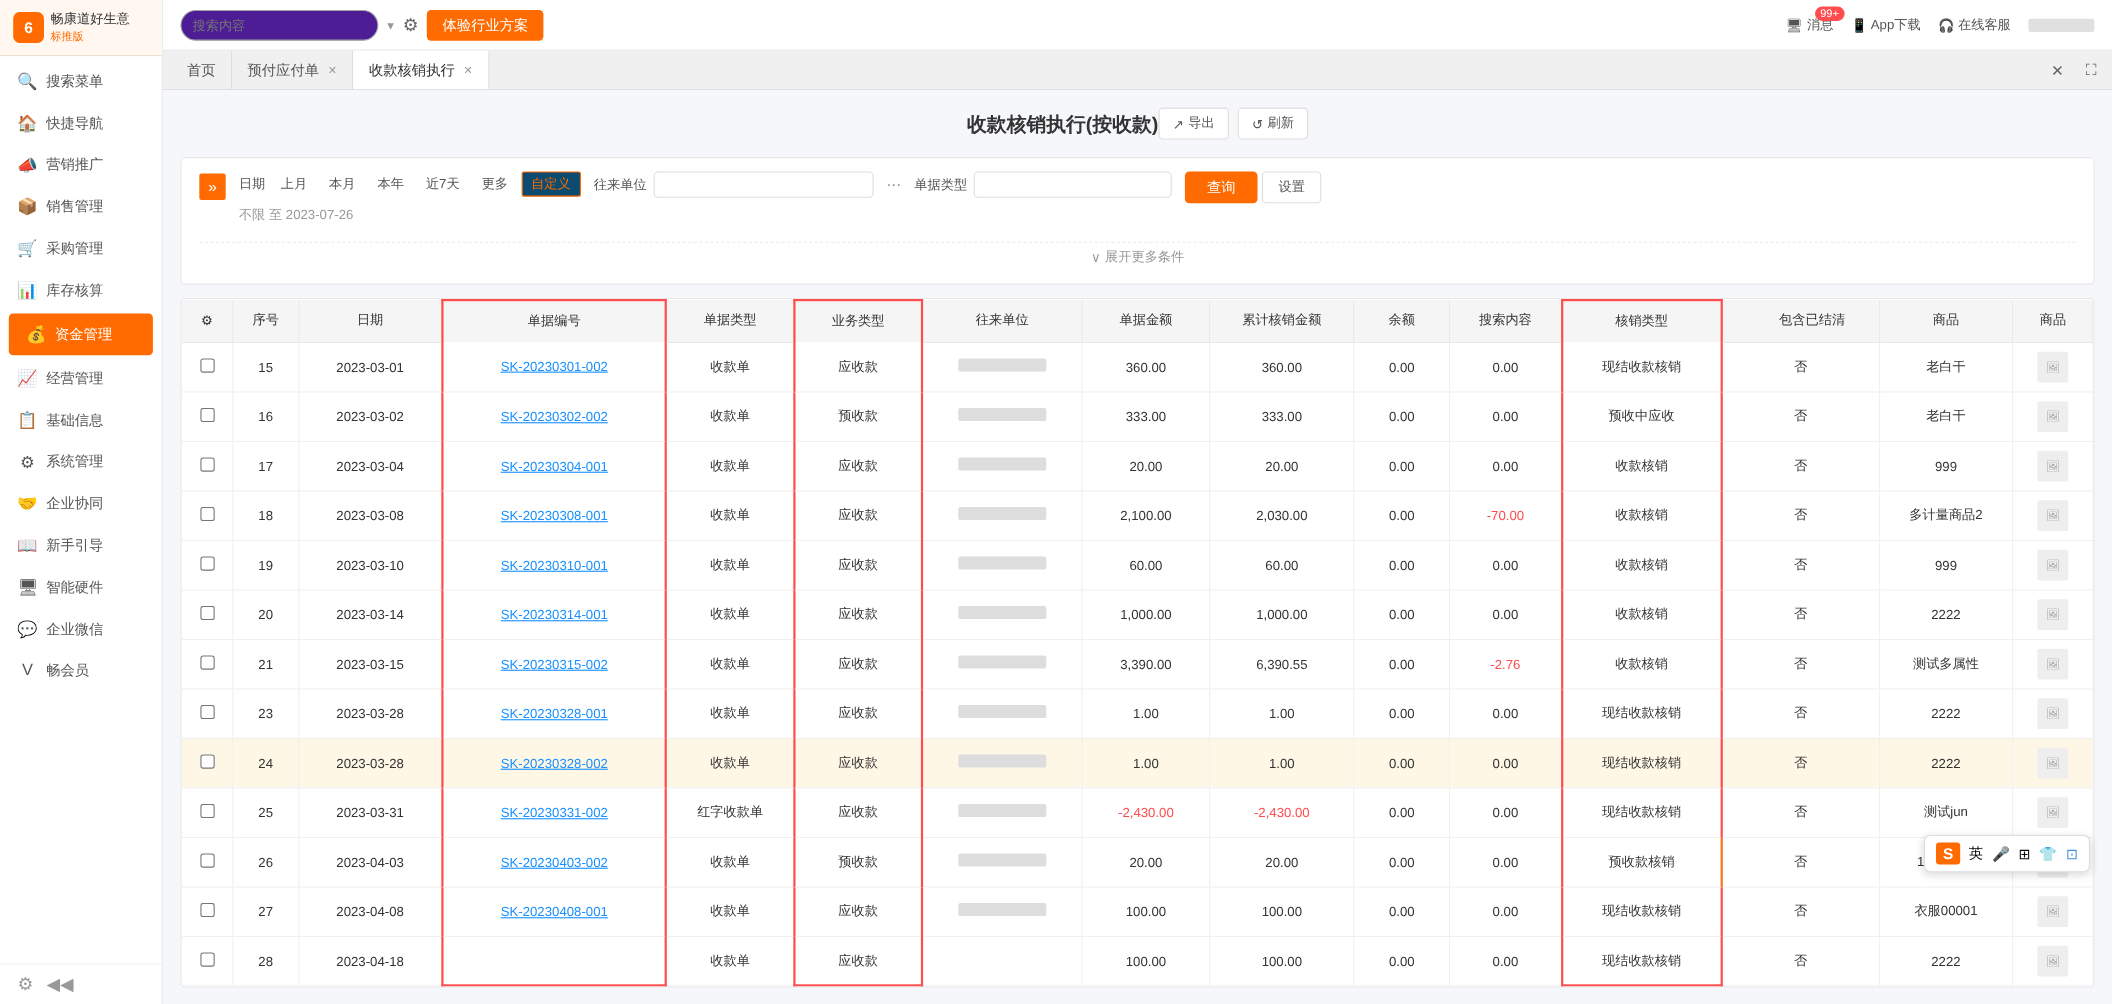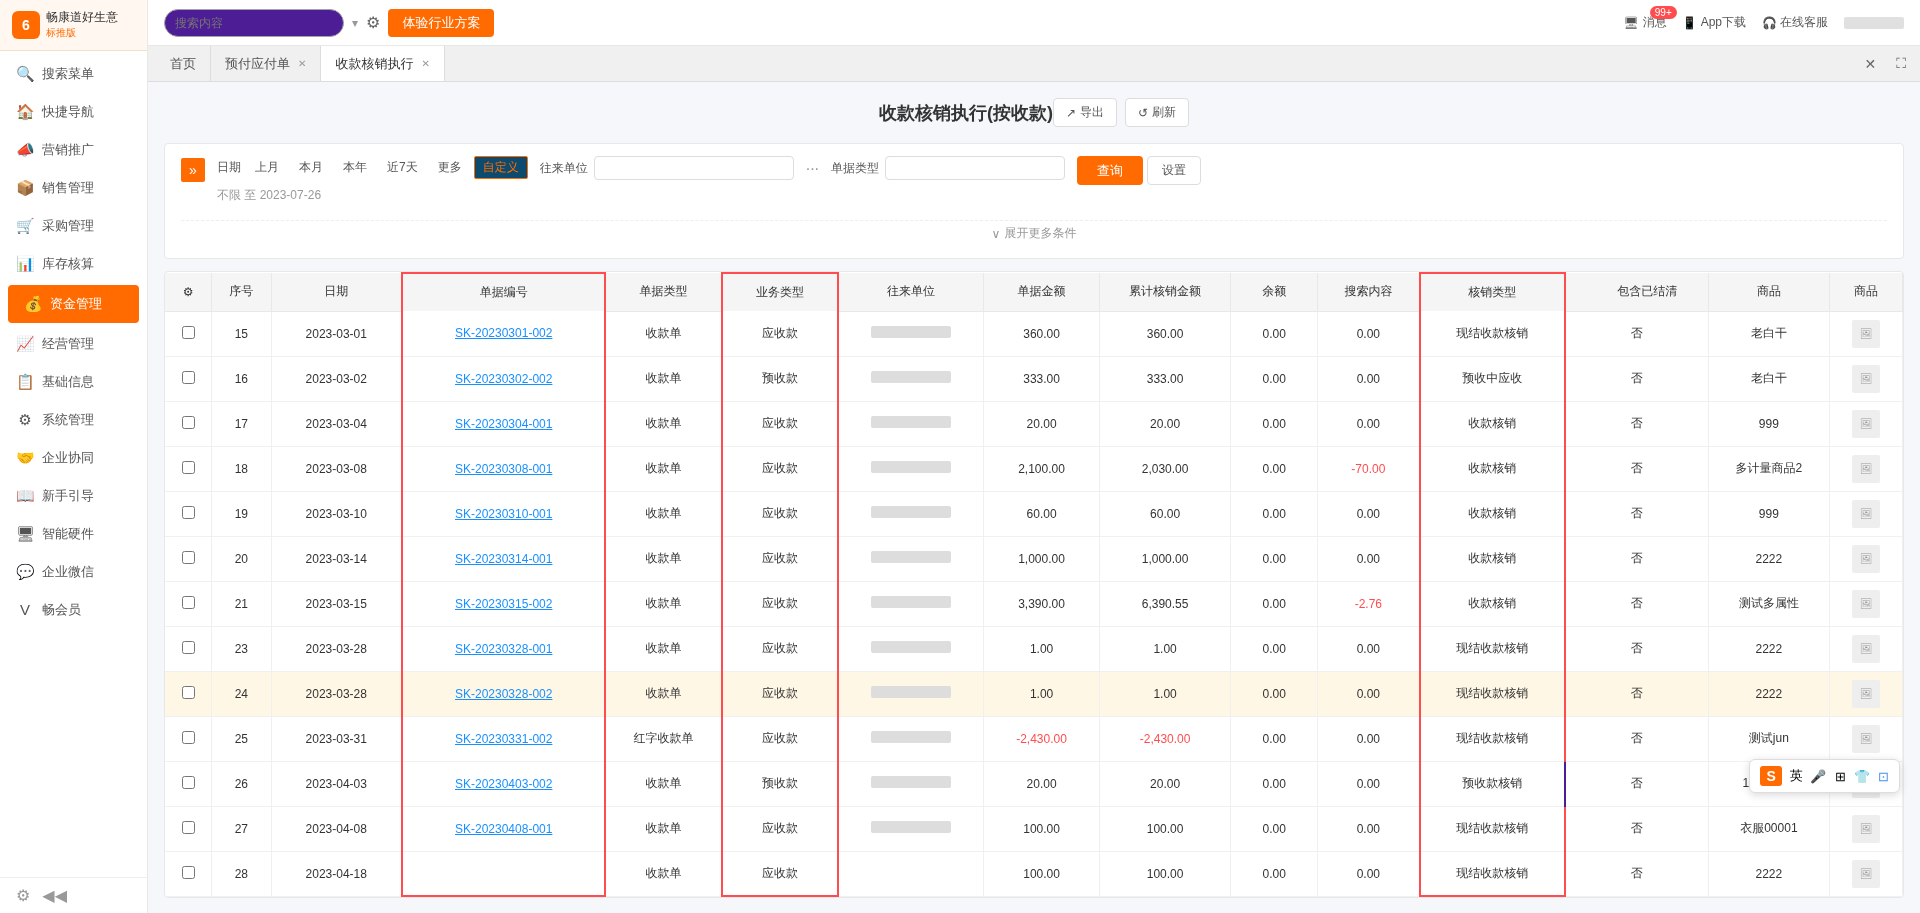--- a/index.html
+++ b/index.html
@@ -602,21 +602,21 @@
     <td>26</td>
     <td>2023-04-03</td>
     <td style="border-left:2px solid #ff4d4f;border-right:2px solid #ff4d4f;"><span class="link-cell">SK-20230403-002</span></td>
     <td>收款单</td>
     <td style="border-left:2px solid #ff4d4f;border-right:2px solid #ff4d4f;">预收款</td>
     <td><span style="display:inline-block;width:80px;height:12px;background:#ddd;border-radius:2px;"></span></td>
     <td>20.00</td>
     <td>20.00</td>
     <td>0.00</td>
     <td>0.00</td>
-    <td style="border-left:2px solid #ff4d4f;border-right:2px solid #4c1d95;">预收款核销</td>
+    <td style="border-left:2px solid #ff4d4f;border-right:2px solid #f97316;">预收款核销</td>
     <td>否</td>
     <td>123D商品</td>
     <td><div class="img-thumb">🖼</div></td>
   </tr>
             <tr>
     <td><input type="checkbox" style=""></td>
     <td>27</td>
     <td>2023-04-08</td>
     <td style="border-left:2px solid #ff4d4f;border-right:2px solid #ff4d4f;"><span class="link-cell">SK-20230408-001</span></td>
     <td>收款单</td>

